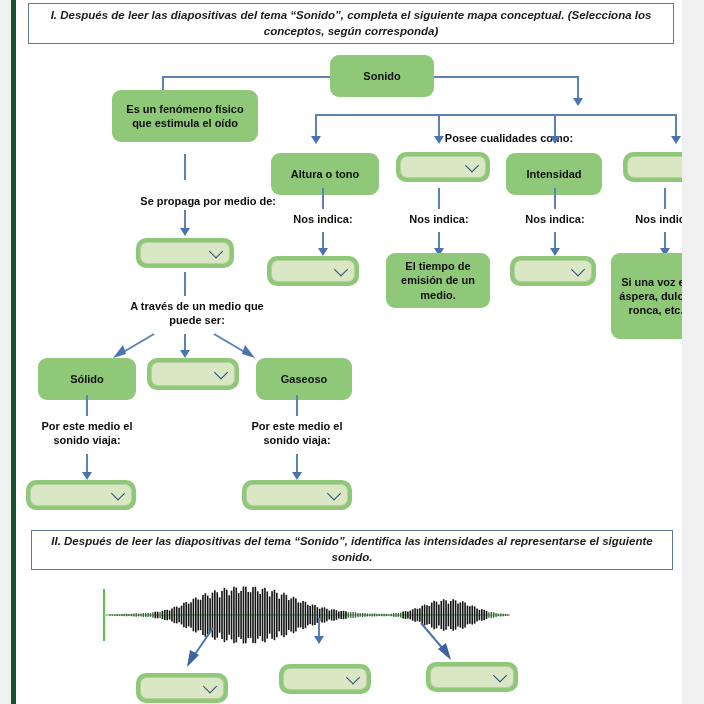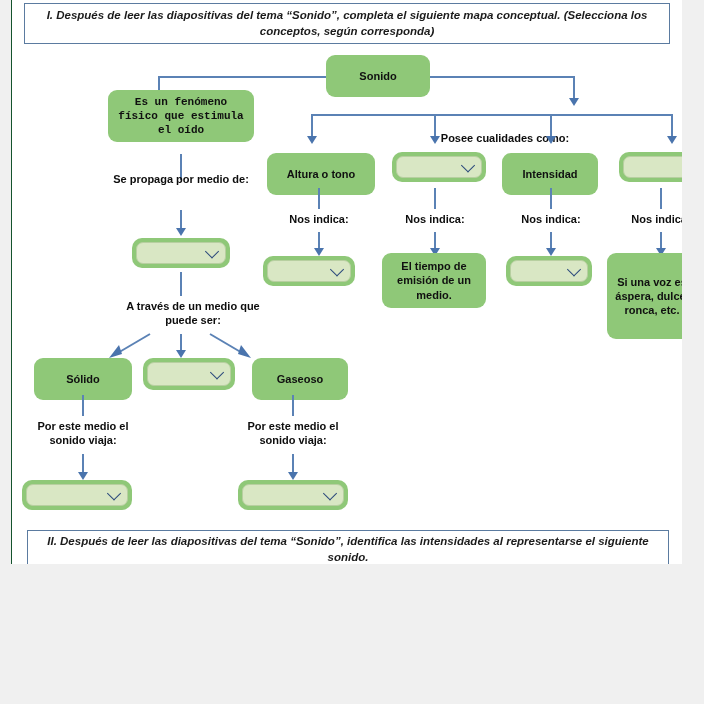--- a/index.html
+++ b/index.html
@@ -5,23 +5,23 @@
 <style>
   html,body{margin:0;padding:0;}
   body{
     width:704px;height:704px;
     background:#f0f0f0;
     font-family:"Liberation Sans","DejaVu Sans",sans-serif;
     overflow:hidden;
   }
   #page{
     position:absolute;left:11px;top:0;
-    width:670px;height:564px;
+    width:670px;height:704px;
     background:#ffffff;
-    border-left:1px solid #14532d;
+    border-left:5px solid #14532d;
     border-right:1px solid #d2d2d2;
     overflow:hidden;
   }
   
   .sec-box{
     position:absolute;
     border:1px solid #5b7ba0;
     background:#ffffff;
     box-sizing:border-box;
     display:flex;align-items:center;justify-content:center;
@@ -95,27 +95,27 @@
 
   <div class="ln hline" style="left:146px;top:76px;width:417px;"></div>
   <div class="ln vline" style="left:146px;top:76px;height:19px;"></div>
   <div class="ln vline" style="left:561px;top:76px;height:24px;"></div>
   <div class="arrow" style="left:557px;top:98px;"></div>
 
   <div class="node" style="left:314px;top:55px;width:104px;height:31px;">
     <span>Sonido</span>
   </div>
 
-  <div class="node" style="left:96px;top:90px;width:146px;height:52px;font-family:Liberation Mono, monospace;">
+  <div class="node" style="left:96px;top:90px;width:146px;height:52px;">
     <span>Es un fenómeno físico que estimula el oído</span>
   </div>
 
   <div class="ln vline" style="left:168px;top:154px;height:26px;"></div>
 
-  <div class="cap" style="left:78px;top:172px;width:182px;">
+  <div class="cap" style="left:78px;top:194px;width:182px;text-align:right;">
     <span>Se propaga por medio de:</span>
   </div>
 
   <div class="ln vline" style="left:168px;top:210px;height:22px;"></div>
   <div class="arrow" style="left:164px;top:228px;"></div>
 
   <div class="dd" style="left:120px;top:238px;width:98px;height:30px;">
     <div class="inner">
       <span class="chev"></span>
     </div>

